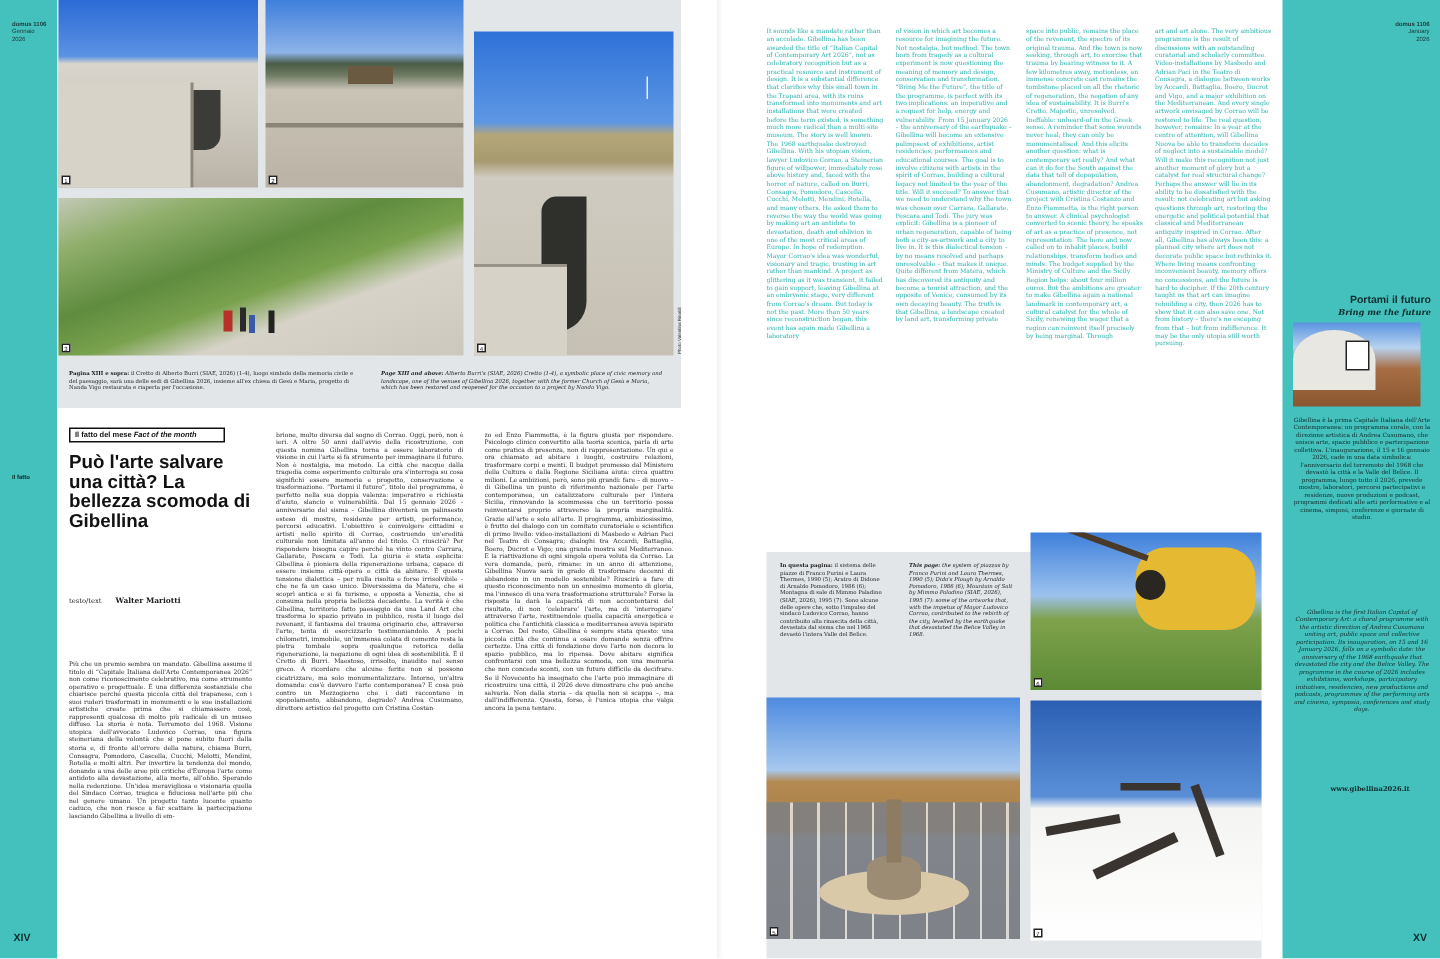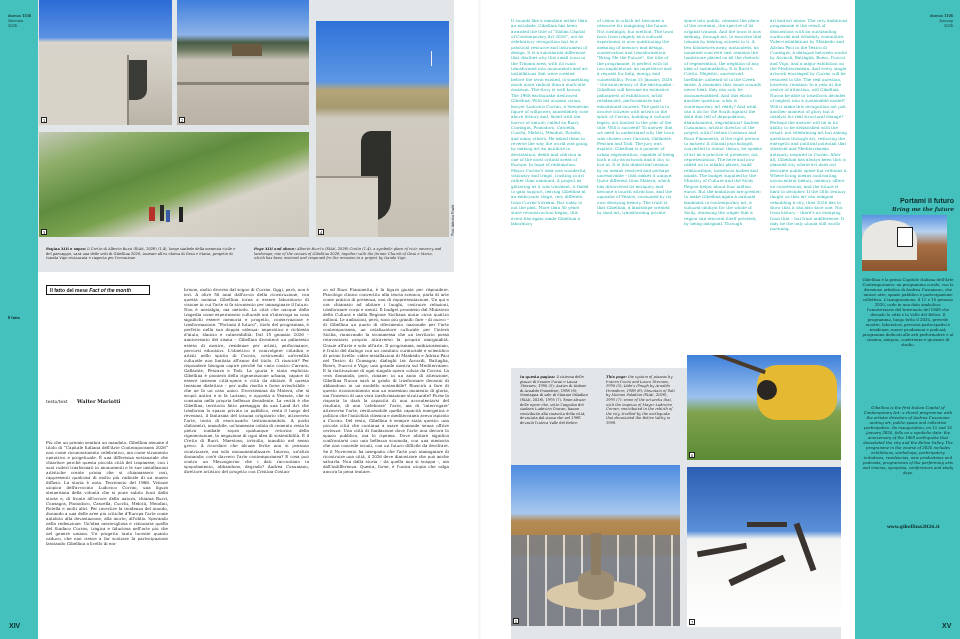--- a/index.html
+++ b/index.html
@@ -80,20 +80,21 @@
   </div>
   <div class="caption" style="left:254px;top:247px;width:190px;">
     <b><i>Page XIII and above:</i></b>
     <i>Alberto Burri's (SIAE, 2026) Cretto (1-4), a symbolic place of civic memory and landscape, one of the venues of Gibellina 2026, together with the former Church of Gesù e Maria, which has been restored and reopened for the occasion to a project by Nanda Vigo.</i>
   </div>
 
   <div class="kicker" style="left:46px;top:285px;width:104px;">
     <span>Il fatto del mese</span>
     <i>Fact of the month</i>
   </div>
+  <div class="headline" style="left:46px;top:302px;width:128px;">Può l'arte salvare una città? La bellezza scomoda di Gibellina</div>
   <div class="byline" style="left:46px;top:398px;">
     <span>testo/text</span>
     <b>Walter Mariotti</b>
   </div>
 
   <div class="col" style="left:46px;top:440px;width:122px;height:188px;">Più che un premio sembra un mandato. Gibellina assume il titolo di “Capitale Italiana dell'Arte Contemporanea 2026” non come riconoscimento celebrativo, ma come strumento operativo e progettuale. È una differenza sostanziale che chiarisce perché questa piccola città del trapanese, con i suoi ruderi trasformati in monumenti e le sue installazioni artistiche create prima che si chiamassero così, rappresenti qualcosa di molto più radicale di un museo diffuso. La storia è nota. Terremoto del 1968. Visione utopica dell'avvocato Ludovico Corrao, una figura steineriana della volontà che si pone subito fuori dalla storia e, di fronte all'orrore della natura, chiama Burri, Consagra, Pomodoro, Cascella, Cucchi, Melotti, Mendini, Rotella e molti altri. Per invertire la tendenza del mondo, donando a una delle aree più critiche d'Europa l'arte come antidoto alla devastazione, alla morte, all'oblio. Sperando nella redenzione. Un'idea meravigliosa e visionaria quella del Sindaco Corrao, tragica e fiduciosa nell'arte più che nel genere umano. Un progetto tanto lucente quanto caduco, che non riesce a far scattare la partecipazione lasciando Gibellina a livello di em-</div>
   <div class="col" style="left:184px;top:287px;width:125px;height:345px;">brione, molto diversa dal sogno di Corrao. Oggi, però, non è ieri. A oltre 50 anni dall'avvio della ricostruzione, con questa nomina Gibellina torna a essere laboratorio di visione in cui l'arte si fa strumento per immaginare il futuro. Non è nostalgia, ma metodo. La città che nacque dalla tragedia come esperimento culturale ora s'interroga su cosa significhi essere memoria e progetto, conservazione e trasformazione. “Portami il futuro”, titolo del programma, è perfetto nella sua doppia valenza: imperativo e richiesta d'aiuto, slancio e vulnerabilità. Dal 15 gennaio 2026 – anniversario del sisma – Gibellina diventerà un palinsesto esteso di mostre, residenze per artisti, performance, percorsi educativi. L'obiettivo è coinvolgere cittadini e artisti nello spirito di Corrao, costruendo un'eredità culturale non limitata all'anno del titolo. Ci riuscirà? Per rispondere bisogna capire perché ha vinto contro Carrara, Gallarate, Pescara e Todi. La giuria è stata esplicita: Gibellina è pioniera della rigenerazione urbana, capace di essere insieme città-opera e città da abitare. È questa tensione dialettica – per nulla risolta e forse irrisolvibile – che ne fa un caso unico. Diversissima da Matera, che si scoprì antica e si fa turismo, e opposta a Venezia, che si consuma nella propria bellezza decadente. La verità è che Gibellina, territorio fatto paesaggio da una Land Art che trasforma lo spazio privato in pubblico, resta il luogo del revenant, il fantasma del trauma originario che, attraverso l'arte, tenta di esorcizzarlo testimoniandolo. A pochi chilometri, immobile, un'immensa colata di cemento resta la pietra tombale sopra qualunque retorica della rigenerazione, la negazione di ogni idea di sostenibilità. È il Cretto di Burri. Maestoso, irrisolto, inaudito nel senso greco. A ricordare che alcune ferite non si possono cicatrizzare, ma solo monumentalizzare. Intorno, un'altra domanda: cos'è davvero l'arte contemporanea? E cosa può contro un Mezzogiorno che i dati raccontano in spopolamento, abbandono, degrado? Andrea Cusumano, direttore artistico del progetto con Cristina Costan-</div>
   <div class="col" style="left:323px;top:287px;width:126px;height:345px;">zo ed Enzo Fiammetta, è la figura giusta per rispondere. Psicologo clinico convertito alla teoria scenica, parla di arte come pratica di presenza, non di rappresentazione. Un qui e ora chiamato ad abitare i luoghi, costruire relazioni, trasformare corpi e menti. Il budget promesso dal Ministero della Cultura e dalla Regione Siciliana aiuta: circa quattro milioni. Le ambizioni, però, sono più grandi: fare – di nuovo – di Gibellina un punto di riferimento nazionale per l'arte contemporanea, un catalizzatore culturale per l'intera Sicilia, rinnovando la scommessa che un territorio possa reinventarsi proprio attraverso la propria marginalità. Grazie all'arte e solo all'arte. Il programma, ambiziosissimo, è frutto del dialogo con un comitato curatoriale e scientifico di primo livello: video-installazioni di Masbedo e Adrian Paci nel Teatro di Consagra; dialoghi tra Accardi, Battaglia, Boero, Ducrot e Vigo; una grande mostra sul Mediterraneo. E la riattivazione di ogni singola opera voluta da Corrao. La vera domanda, però, rimane: in un anno di attenzione, Gibellina Nuova sarà in grado di trasformare decenni di abbandono in un modello sostenibile? Riuscirà a fare di questo riconoscimento non un ennesimo momento di gloria, ma l'innesco di una vera trasformazione strutturale? Forse la risposta la darà la capacità di non accontentarsi del risultato, di non ‘celebrare’ l'arte, ma di ‘interrogare’ attraverso l'arte, restituendole quella capacità energetica e politica che l'antichità classica e mediterranea aveva ispirato a Corrao. Del resto, Gibellina è sempre stata questo: una piccola città che continua a osare domande senza offrire certezze. Una città di fondazione dove l'arte non decora lo spazio pubblico, ma lo ripensa. Dove abitare significa confrontarsi con una bellezza scomoda, con una memoria che non concede sconti, con un futuro difficile da decifrare. Se il Novecento ha insegnato che l'arte può immaginare di ricostruire una città, il 2026 deve dimostrare che può anche salvarla. Non dalla storia – da quella non si scappa –, ma dall'indifferenza. Questa, forse, è l'unica utopia che valga ancora la pena tentare.</div>
 
   <div class="gutter"></div>

